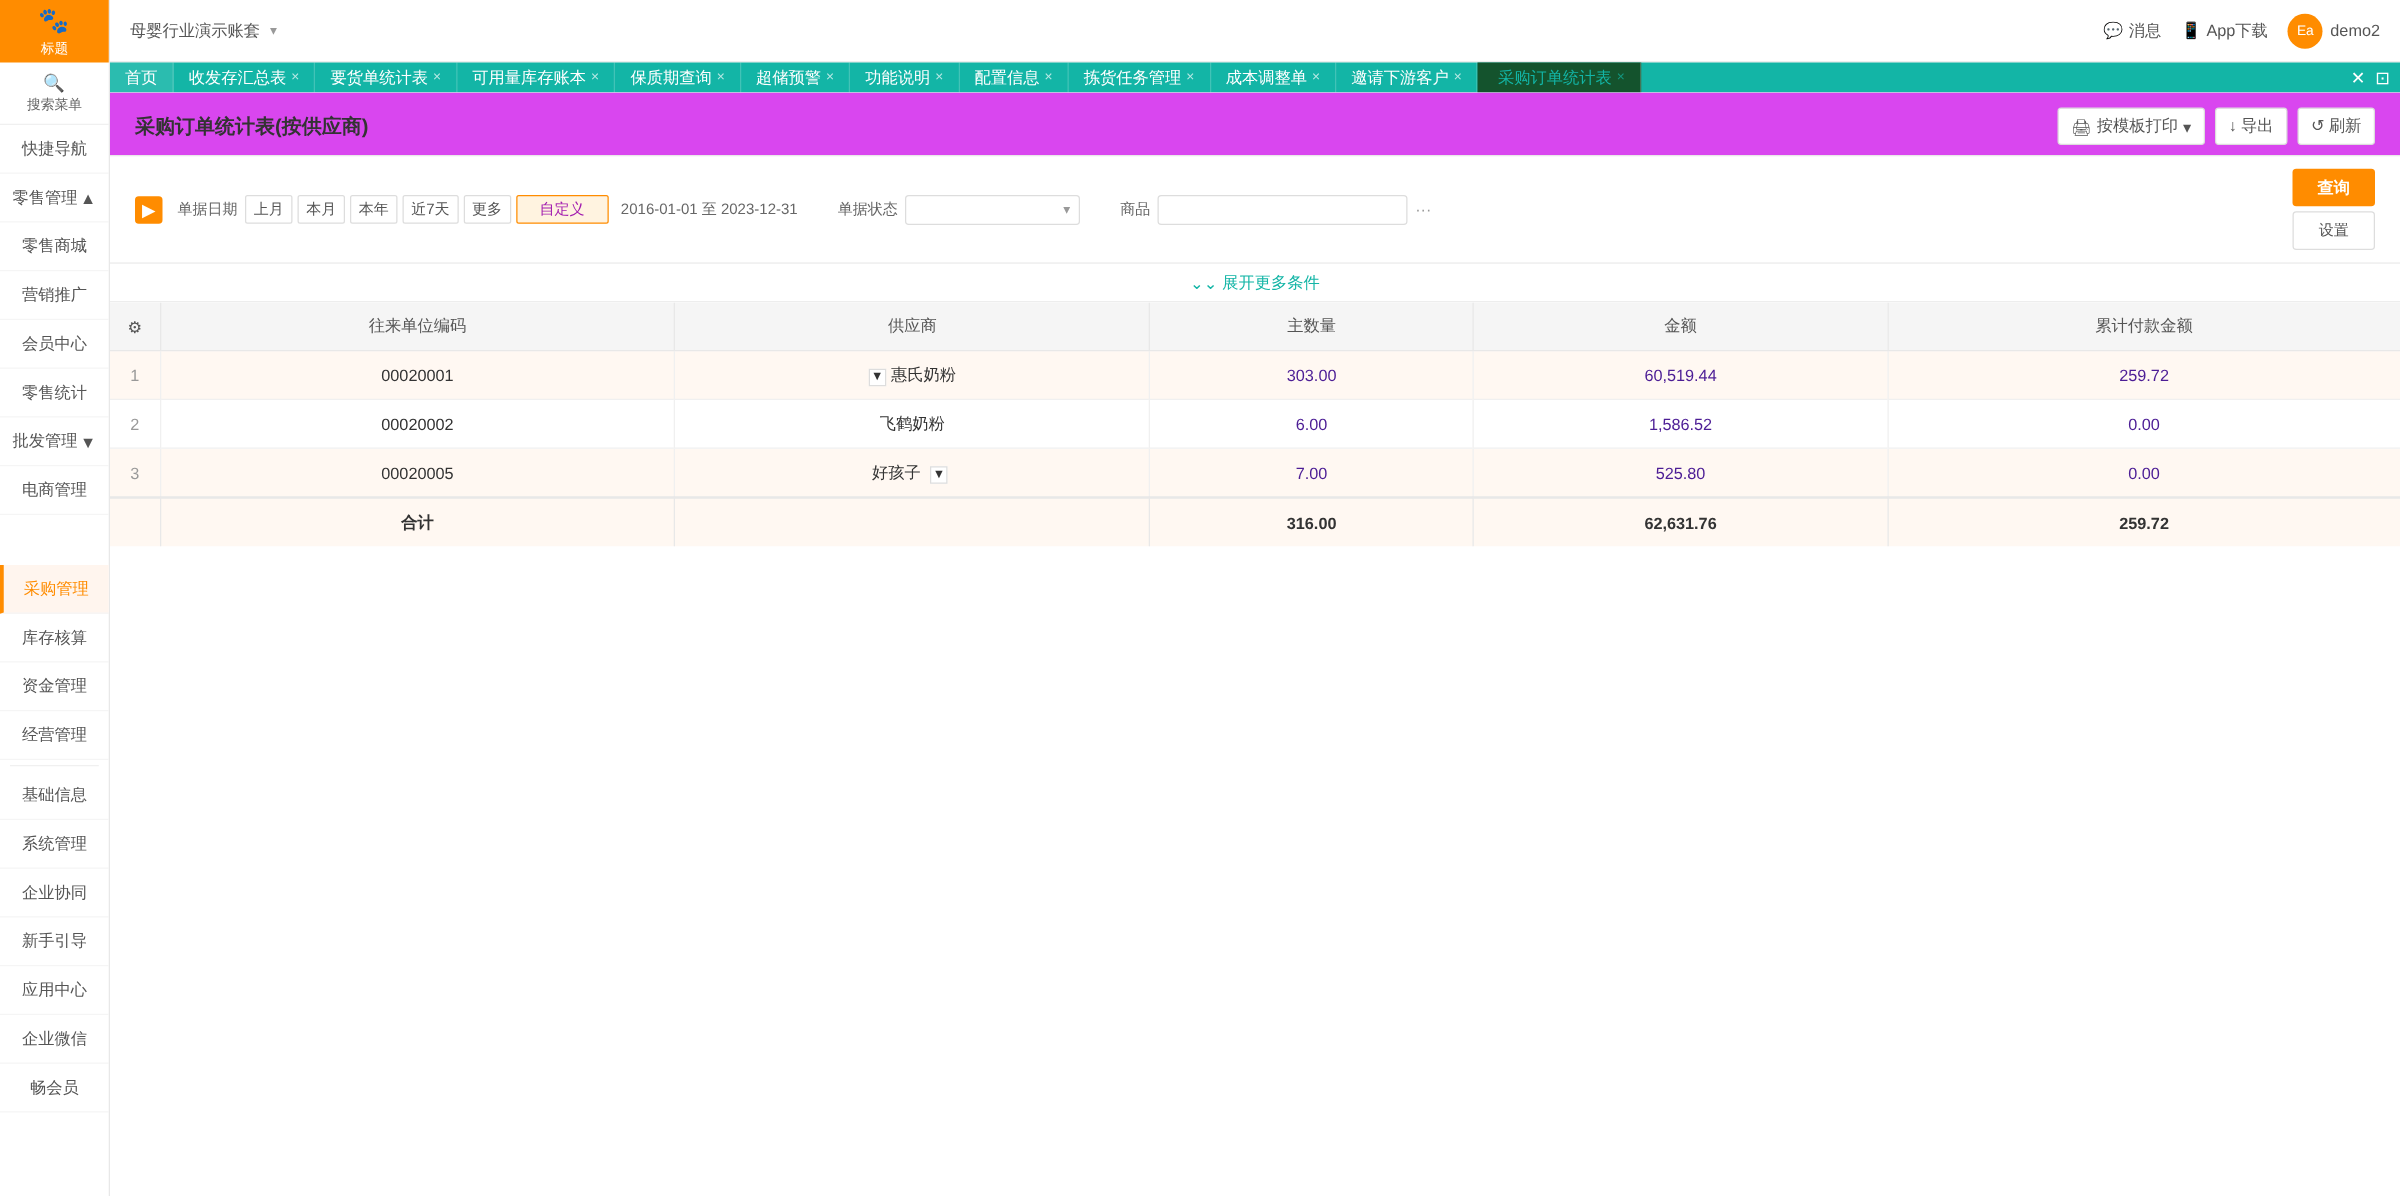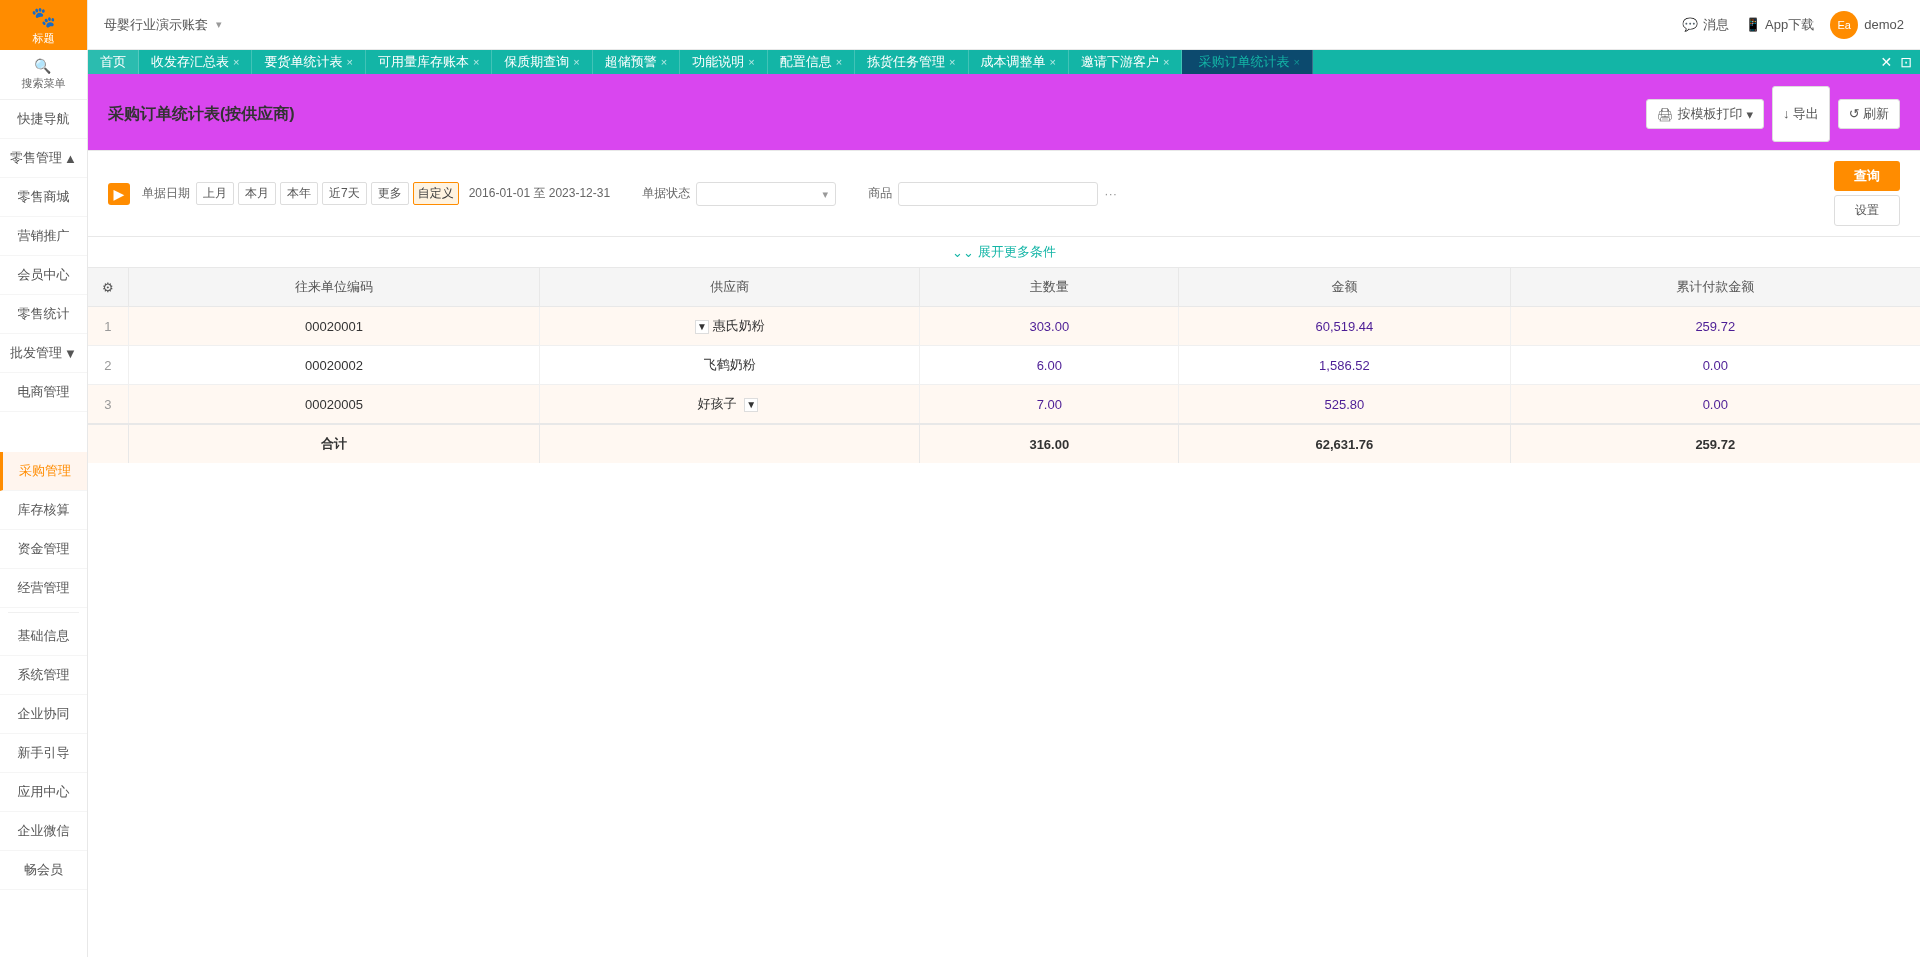--- a/index.html
+++ b/index.html
@@ -24,44 +24,44 @@
     .top-header-left { display: flex; align-items: center; gap: 8px; color: #555; font-size: 13px; cursor: pointer; }
     .top-header-left .dropdown-arrow { color: #999; font-size: 11px; }
     .top-header-right { display: flex; align-items: center; gap: 16px; color: #555; }
     .top-header-right .msg-icon, .top-header-right .app-icon { display: flex; align-items: center; gap: 4px; cursor: pointer; font-size: 12px; }
     .avatar { width: 28px; height: 28px; border-radius: 50%; background: #ff8c00; color: #fff; display: flex; align-items: center; justify-content: center; font-size: 11px; }
 
     
     .nav-tabs { height: 24px; background: #13b5a6; display: flex; align-items: center; overflow: hidden; flex-shrink: 0; }
     .nav-tab { height: 36px; padding: 0 12px; display: flex; align-items: center; color: #fff; cursor: pointer; font-size: 12px; white-space: nowrap; border-right: 1px solid rgba(255,255,255,0.2); gap: 4px; }
     .nav-tab.home-tab { background: rgba(255,255,255,0.1); }
-    .nav-tab.active-tab { background: #0c4a6e; color: #13b5a6; padding-left: 16px; }
+    .nav-tab.active-tab { background: #14532d; color: #13b5a6; padding-left: 16px; }
     .nav-tab .close-btn { font-size: 11px; opacity: 0.7; }
     .nav-tabs-end { margin-left: auto; display: flex; align-items: center; gap: 8px; padding-right: 8px; }
     .nav-tabs-end span { color: #fff; cursor: pointer; font-size: 14px; }
 
     
     .page-content { flex: 1; background: #f5f5f5; overflow: hidden; display: flex; flex-direction: column; }
 
     
     .page-header { background: #d946ef; padding: 12px 20px 8px; display: flex; align-items: center; justify-content: space-between; border-bottom: 1px solid #e8e8e8; flex-shrink: 0; }
     .page-title { font-size: 16px; font-weight: bold; color: #333; }
     .page-header-actions { display: flex; align-items: center; gap: 8px; }
     .btn-template { background: #fff; border: 1px solid #ddd; padding: 5px 10px; border-radius: 3px; cursor: pointer; display: flex; align-items: center; gap: 4px; font-size: 12px; color: #555; }
-    .btn-export { background: #fff; border: 1px solid #ddd; padding: 18px 10px; border-radius: 3px; cursor: pointer; font-size: 12px; color: #555; }
+    .btn-export { background: #fff; border: 1px solid #ddd; padding: 5px 10px; border-radius: 3px; cursor: pointer; font-size: 12px; color: #555; }
     .btn-refresh { background: #fff; border: 1px solid #ddd; padding: 5px 10px; border-radius: 3px; cursor: pointer; font-size: 12px; color: #555; }
 
     
     .filter-bar { background: #fff; padding: 10px 20px; display: flex; align-items: center; gap: 12px; flex-wrap: wrap; border-bottom: 1px solid #e8e8e8; flex-shrink: 0; }
     .filter-toggle-btn { width: 22px; height: 22px; background: #ff8c00; color: #fff; border: none; cursor: pointer; border-radius: 3px; display: flex; align-items: center; justify-content: center; font-size: 14px; flex-shrink: 0; }
     .filter-group { display: flex; align-items: center; gap: 6px; }
     .filter-label { color: #666; font-size: 12px; white-space: nowrap; }
     .filter-date-quick { display: flex; gap: 4px; }
     .filter-date-btn { padding: 2px 6px; border: 1px solid #ddd; background: #fff; border-radius: 2px; cursor: pointer; font-size: 12px; color: #555; }
-    .filter-date-custom { padding: 2px 4px; border: 1px solid #ff8c00; background: #fff3e0; border-radius: 2px; cursor: pointer; font-size: 12px; color: #404040; }
+    .filter-date-custom { padding: 2px 18px; border: 1px solid #ff8c00; background: #fff3e0; border-radius: 2px; cursor: pointer; font-size: 12px; color: #a21caf; }
     .filter-date-range { font-size: 12px; color: #666; margin-left: 4px; }
     .filter-select { padding: 4px 28px 4px 8px; border: 1px solid #ddd; border-radius: 3px; background: #fff; font-size: 12px; color: #555; cursor: pointer; appearance: none; min-width: 140px; }
     .filter-input { padding: 4px 8px; border: 1px solid #ddd; border-radius: 3px; font-size: 12px; color: #555; min-width: 120px; }
     .filter-dots { color: #999; cursor: pointer; }
     .btn-query { background: #ff8c00; color: #fff; border: none; padding: 6px 20px; border-radius: 3px; cursor: pointer; font-size: 13px; font-weight: bold; }
     .btn-settings { background: #fff; color: #555; border: 1px solid #ddd; padding: 6px 12px; border-radius: 3px; cursor: pointer; font-size: 12px; }
     .filter-action-col { display: flex; flex-direction: column; gap: 4px; margin-left: auto; }
 
     
     .expand-bar { background: #fff; display: flex; align-items: center; justify-content: center; padding: 6px; border-bottom: 1px solid #e8e8e8; flex-shrink: 0; }

